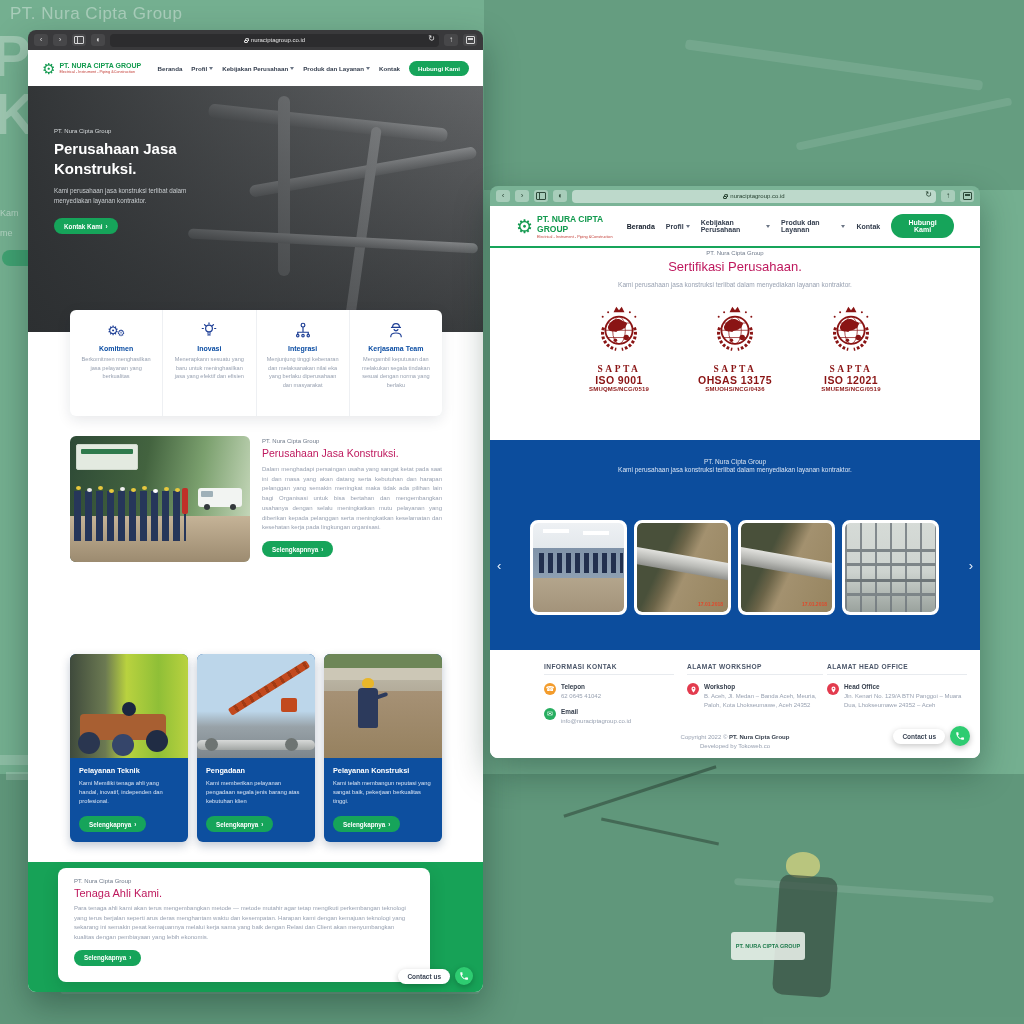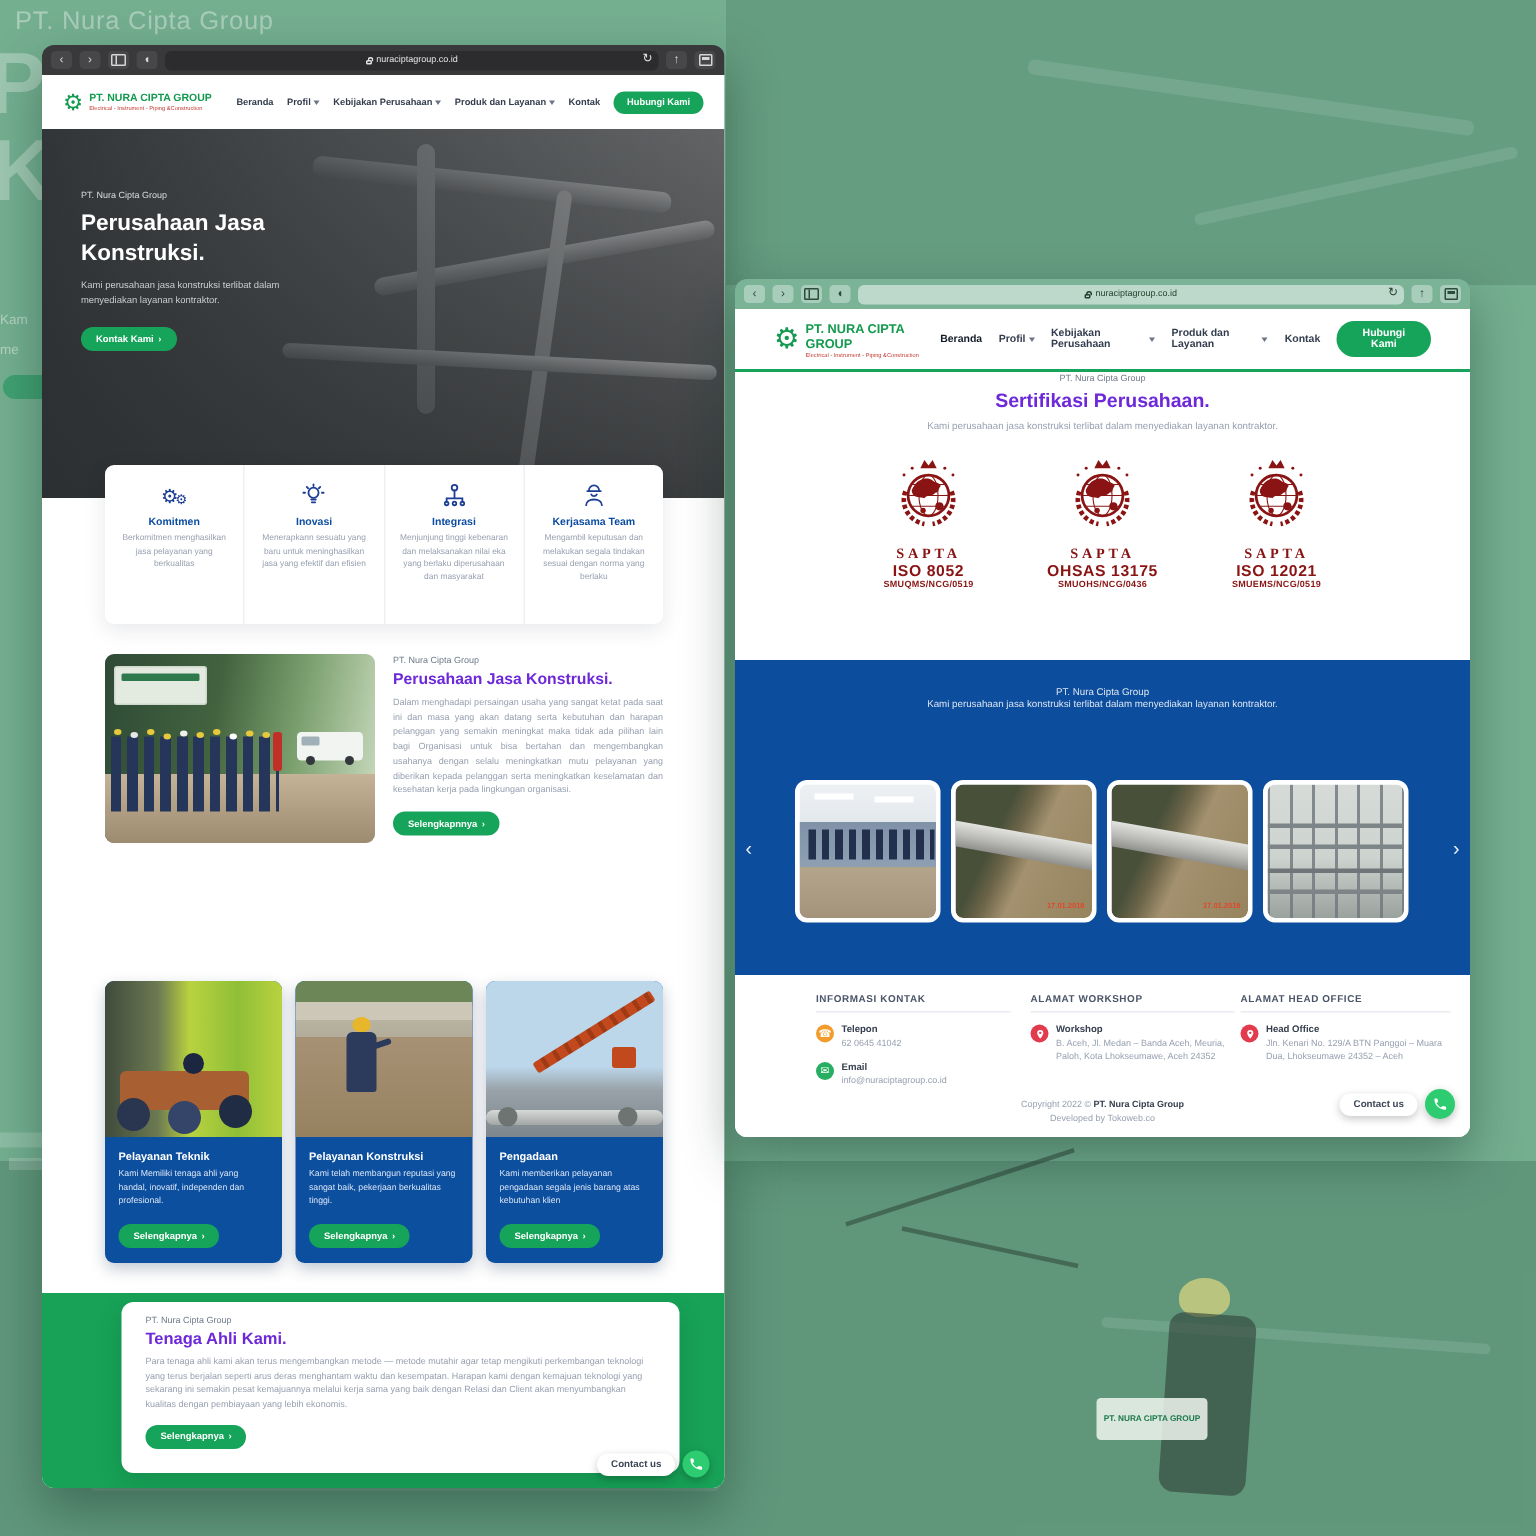--- a/index.html
+++ b/index.html
@@ -98,21 +98,21 @@
   .ap-bldg{position:absolute;left:6px;top:8px;width:62px;height:26px;background:#e3eae0;border:1px solid #cfd8cc;border-radius:2px;}
   .ap-bldg:before{content:"";position:absolute;left:4px;top:4px;right:4px;height:5px;background:#2f7a4c;border-radius:1px;}
   .ap-helmets{position:absolute;left:6px;top:50px;width:5px;height:4px;border-radius:50%;background:#e8c93e;box-shadow:11px 2px #e8e8e8,22px 0 #e8c93e,33px 3px #e8c93e,44px 1px #f0f0f0,55px 2px #e8c93e,66px 0 #e8c93e,77px 3px #ffffff,88px 1px #e8c93e,99px 2px #e8c93e;}
   .ap-bodies{position:absolute;left:4px;top:55px;width:112px;height:50px;background:repeating-linear-gradient(90deg,#26365a 0 7px,rgba(0,0,0,0) 7px 11px);}
   .ap-red{position:absolute;left:112px;top:52px;width:6px;height:26px;background:#c03028;border-radius:2px;}
   .ap-truck{position:absolute;left:128px;top:52px;width:44px;height:19px;background:#f2f4f2;border-radius:3px;}
   .ap-truck:before{content:"";position:absolute;left:3px;top:3px;width:12px;height:6px;background:#9fb0b8;border-radius:1px;}
   .ap-truck:after{content:"";position:absolute;left:6px;bottom:-3px;width:6px;height:6px;border-radius:50%;background:#33383c;box-shadow:26px 0 #33383c;}
   .about-text{position:absolute;left:192px;top:2px;width:180px;}
   .eyebrow{font-size:6px;color:#6f7a8a;margin-bottom:3px;}
-  .h-blue{color:#6d28d9;font-weight:bold;}
+  .h-blue{color:#be185d;font-weight:normal;}
   .about-title{font-size:10.5px;margin-bottom:6px;}
   .body-gray{font-size:6px;color:#98a1b1;line-height:1.62;text-align:justify;}
   .about .btn-green{margin-top:8px;}
   .services-head{position:absolute;left:0;right:0;top:534px;text-align:center;}
   .services-title{font-size:11px;margin-bottom:4px;}
   .services-sub{font-size:6.2px;color:#98a1b1;line-height:1.6;width:230px;margin:0 auto;}
   .cards{position:absolute;left:42px;width:372px;top:604px;display:flex;gap:9px;}
   .svc-card{width:126px;background:#0d4f9f;border-radius:6px;overflow:hidden;box-shadow:0 4px 10px rgba(13,40,80,.25);}
   .svc-img{height:104px;position:relative;overflow:hidden;}
   .svc-img.meeting{background:linear-gradient(90deg,#3f4a3c 0%,#6c7a52 30%,#b9d23f 48%,#8fbf37 75%,#b9d23f 100%);}
@@ -125,21 +125,21 @@
   .steel-pipes:before{content:"";position:absolute;left:8px;top:-2px;width:13px;height:13px;border-radius:50%;background:#6e7472;box-shadow:80px 0 #6e7472;}
   .svc-img.site{background:linear-gradient(180deg,#6d8657 0%,#6d8657 16%,#bdb8a8 16%,#b3ac9a 36%,#a69175 36%,#96815f 100%);}
   .svc-img.site:before{content:"";position:absolute;left:0;top:14px;width:100%;height:12px;background:#ccc7b6;}
   .site-worker{position:absolute;left:34px;top:34px;width:20px;height:40px;background:#2c3a5c;border-radius:4px 4px 2px 2px;}
   .site-worker:before{content:"";position:absolute;left:4px;top:-10px;width:12px;height:10px;border-radius:50% 50% 40% 40%;background:#e8b62a;}
   .site-worker:after{content:"";position:absolute;left:16px;top:6px;width:14px;height:4px;background:#2c3a5c;border-radius:2px;transform:rotate(-18deg);}
   .svc-body{padding:8px 9px 10px;}
   .svc-title{font-size:7.3px;font-weight:bold;color:#fff;margin-bottom:4px;}
   .svc-text{font-size:5.8px;color:#d9e4f4;line-height:1.55;margin-bottom:7px;min-height:26px;}
   .green-band{position:absolute;left:0;right:0;top:812px;bottom:0;background:#17a257;}
-  .experts-card{position:absolute;left:53px;width:372px;top:818px;height:114px;background:#fff;border-radius:8px;box-shadow:0 6px 16px rgba(10,60,35,.18);padding:10px 16px;z-index:5;}
+  .experts-card{position:absolute;left:30px;width:372px;top:818px;height:114px;background:#fff;border-radius:8px;box-shadow:0 6px 16px rgba(10,60,35,.18);padding:10px 16px;z-index:5;}
   .experts-title{font-size:11px;margin:2px 0 5px;}
   .fab-row{position:absolute;right:10px;bottom:7px;display:flex;align-items:center;gap:5px;z-index:20;}
   .fab-pill{background:#fff;border-radius:999px;padding:4px 9px;font-size:6.5px;font-weight:bold;color:#3c4656;box-shadow:0 2px 6px rgba(0,0,0,.22);cursor:pointer;}
   .fab-circle{width:18px;height:18px;border-radius:50%;background:#2ecc71;display:flex;align-items:center;justify-content:center;box-shadow:0 2px 6px rgba(0,0,0,.25);cursor:pointer;}
   .fab-circle svg{width:10px;height:10px;fill:#fff;}
 
   
   .certs{position:absolute;left:0;right:0;top:44px;text-align:center;}
   .certs-title{font-size:13px;margin:3px 0 6px;}
   .certs-sub{font-size:6.5px;color:#98a1b1;line-height:1.6;width:260px;margin:0 auto;}
@@ -360,41 +360,41 @@
           <div class="svc-body">
             <div class="svc-title">Pelayanan Teknik</div>
             <div class="svc-text">Kami Memiliki tenaga ahli yang handal, inovatif, independen dan profesional.</div>
             <button class="btn-green btn-sm">
                 <span>Selengkapnya</span>
                 <span>›</span>
               </button>
           </div>
         </div>
         <div class="svc-card">
-          <div class="svc-img site">
-            <div class="site-worker"></div>
+          <div class="svc-img crane">
+            <div class="crane-arm"></div>
+            <div class="crane-cab"></div>
+            <div class="steel-pipes"></div>
           </div>
           <div class="svc-body">
-            <div class="svc-title">Pelayanan Konstruksi</div>
-            <div class="svc-text">Kami telah membangun reputasi yang sangat baik, pekerjaan berkualitas tinggi.</div>
+            <div class="svc-title">Pengadaan</div>
+            <div class="svc-text">Kami memberikan pelayanan pengadaan segala jenis barang atas kebutuhan klien</div>
             <button class="btn-green btn-sm">
                 <span>Selengkapnya</span>
                 <span>›</span>
               </button>
           </div>
         </div>
         <div class="svc-card">
-          <div class="svc-img crane">
-            <div class="crane-arm"></div>
-            <div class="crane-cab"></div>
-            <div class="steel-pipes"></div>
+          <div class="svc-img site">
+            <div class="site-worker"></div>
           </div>
           <div class="svc-body">
-            <div class="svc-title">Pengadaan</div>
-            <div class="svc-text">Kami memberikan pelayanan pengadaan segala jenis barang atas kebutuhan klien</div>
+            <div class="svc-title">Pelayanan Konstruksi</div>
+            <div class="svc-text">Kami telah membangun reputasi yang sangat baik, pekerjaan berkualitas tinggi.</div>
             <button class="btn-green btn-sm">
                 <span>Selengkapnya</span>
                 <span>›</span>
               </button>
           </div>
         </div>
       </div>
 
       <div class="green-band"></div>
       <div class="experts-card">
@@ -495,21 +495,21 @@
             <path d="M49 26c4 11-3 22-14 24" fill="none" stroke="#8a1414" stroke-width="3.4" stroke-dasharray="3 2"></path>
           </symbol>
         </svg>
 
         <div class="badges">
           <div class="badge">
             <svg>
                 <use href="#sapta"></use>
               </svg>
             <div class="b-org">SAPTA</div>
-            <div class="b-std">ISO 8052</div>
+            <div class="b-std">ISO 9001</div>
             <div class="b-code">SMUQMS/NCG/0519</div>
           </div>
           <div class="badge">
             <svg>
                 <use href="#sapta"></use>
               </svg>
             <div class="b-org">SAPTA</div>
             <div class="b-std">OHSAS 13175</div>
             <div class="b-code">SMUOHS/NCG/0436</div>
           </div>

